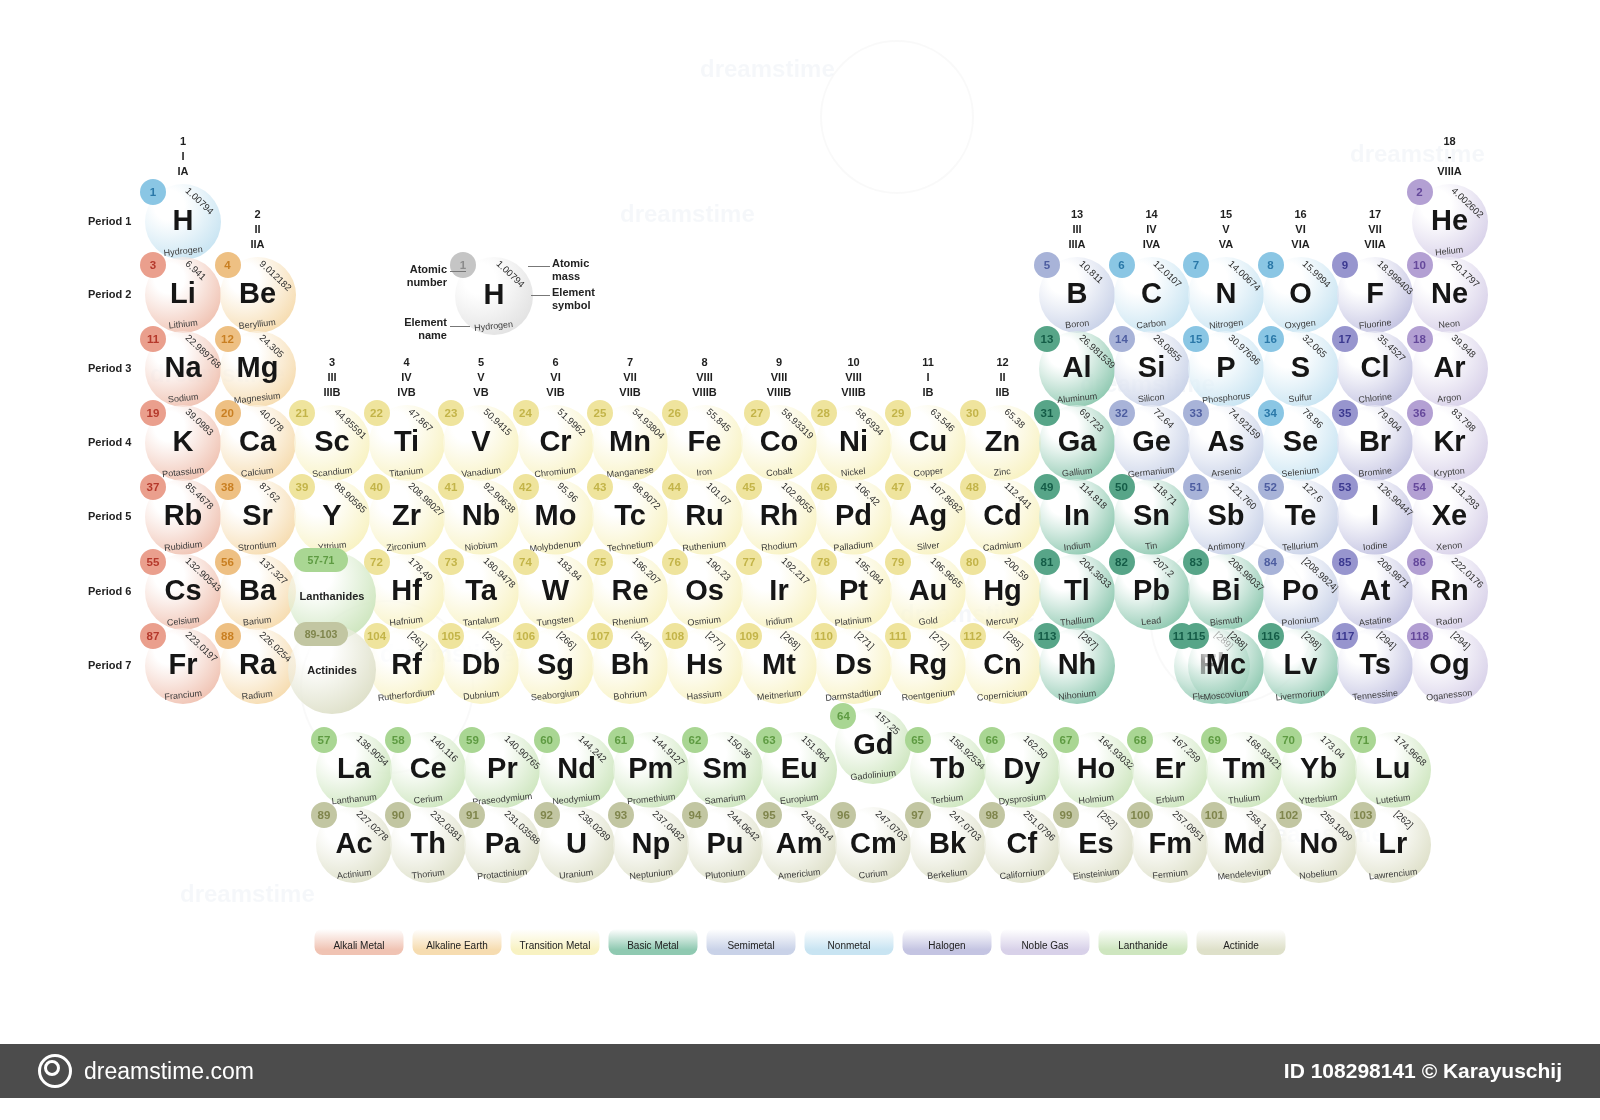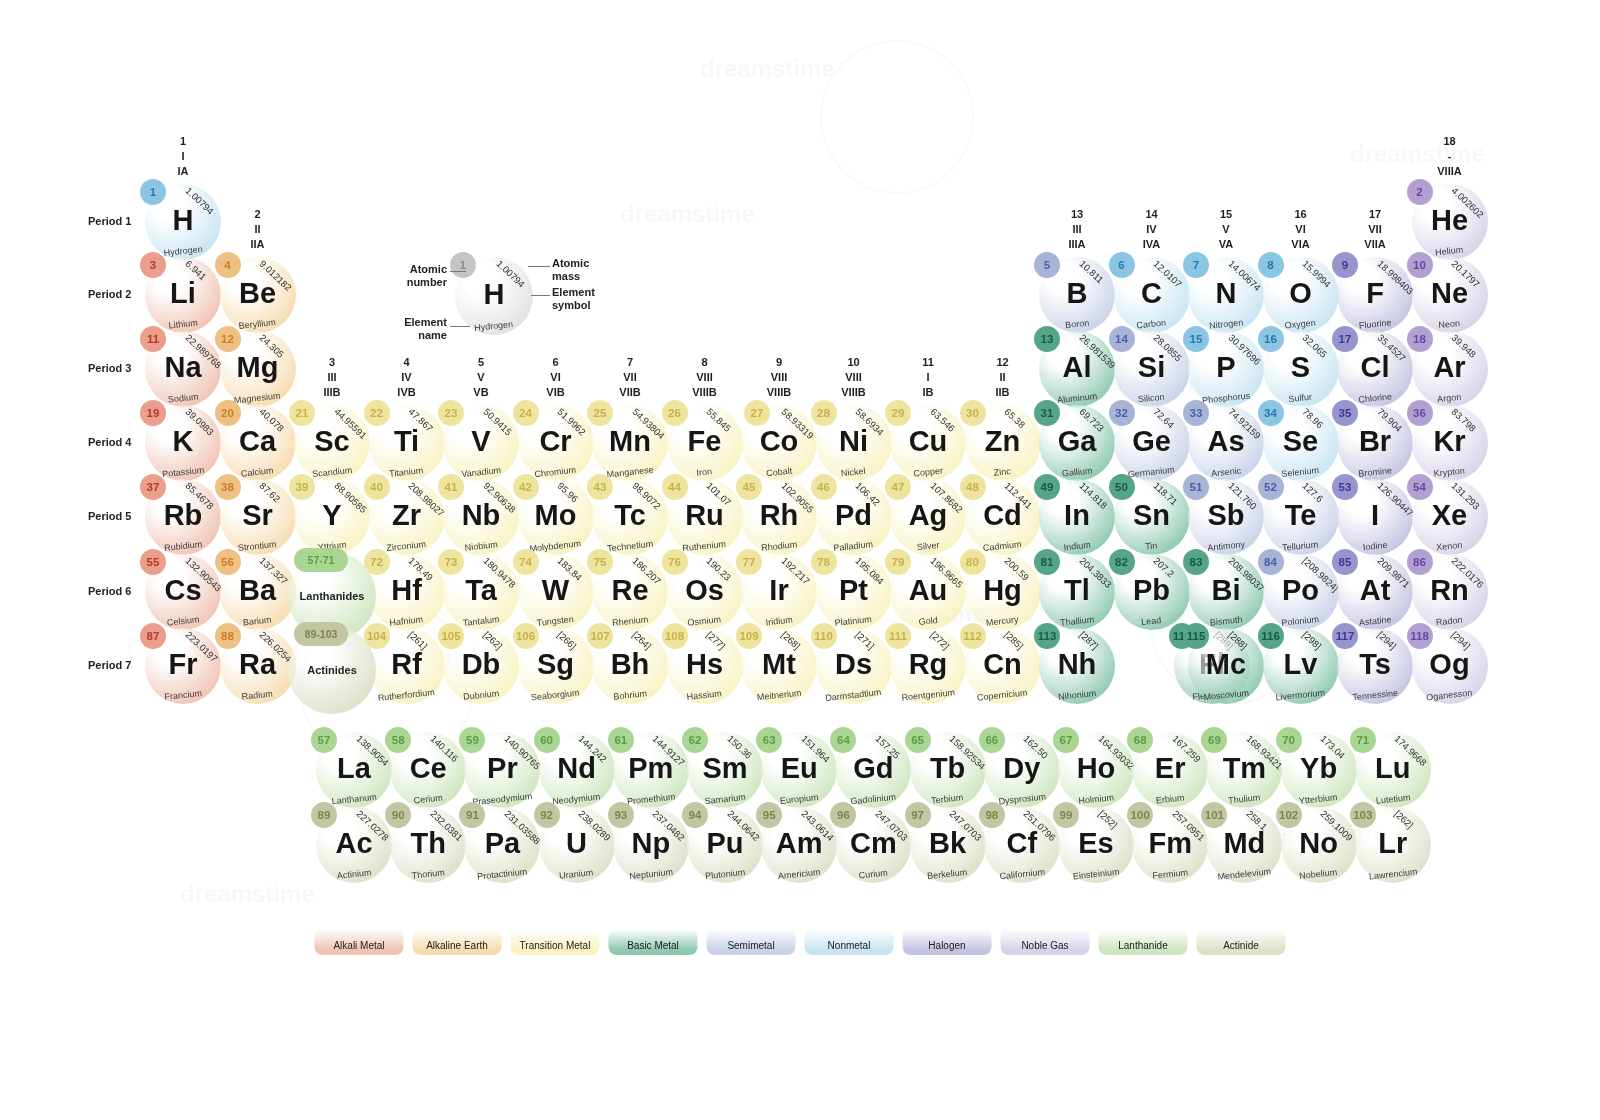--- a/index.html
+++ b/index.html
@@ -639,21 +639,21 @@
     <span class="mass">150.36</span>
     <span class="sym">Sm</span>
     <span class="ename">Samarium</span>
   </div>
       <div class="el" style="left: 761.2px; top: 732px; height: 76px; width: 76px; background: radial-gradient(circle at 32% 28%, rgb(255, 255, 255) 0%, rgba(255, 255, 255, 0.55) 20%, rgb(206, 230, 191) 80%);">
     <span class="num" style="background: rgb(169, 214, 147); color: rgb(94, 155, 66);">63</span>
     <span class="mass">151.964</span>
     <span class="sym">Eu</span>
     <span class="ename">Europium</span>
   </div>
-      <div class="el" style="left: 835.4px; top: 732px; height: 76px; width: 76px; background: radial-gradient(circle at 32% 28%, rgb(255, 255, 255) 0%, rgba(255, 255, 255, 0.55) 20%, rgb(206, 230, 191) 80%);">
+      <div class="el" style="left: 835.4px; top: 708px; height: 76px; width: 76px; background: radial-gradient(circle at 32% 28%, rgb(255, 255, 255) 0%, rgba(255, 255, 255, 0.55) 20%, rgb(206, 230, 191) 80%);">
     <span class="num" style="background: rgb(169, 214, 147); color: rgb(94, 155, 66);">64</span>
     <span class="mass">157.25</span>
     <span class="sym">Gd</span>
     <span class="ename">Gadolinium</span>
   </div>
       <div class="el" style="left: 909.6px; top: 732px; height: 76px; width: 76px; background: radial-gradient(circle at 32% 28%, rgb(255, 255, 255) 0%, rgba(255, 255, 255, 0.55) 20%, rgb(206, 230, 191) 80%);">
     <span class="num" style="background: rgb(169, 214, 147); color: rgb(94, 155, 66);">65</span>
     <span class="mass">158.92534</span>
     <span class="sym">Tb</span>
     <span class="ename">Terbium</span>
@@ -933,13 +933,18 @@
         <span>Noble Gas</span>
       </div>
       <div class="pill" style="background: linear-gradient(rgba(255, 255, 255, 0.9) 0%, rgb(206, 230, 191) 80%);">
         <span>Lanthanide</span>
       </div>
       <div class="pill" style="background: linear-gradient(rgba(255, 255, 255, 0.9) 0%, rgb(222, 224, 201) 80%);">
         <span>Actinide</span>
       </div>
     </div>
 
+  <div class="bar">
+    <div class="dlogo"></div>
+    <div class="site">dreamstime.com</div>
+    <div class="credit">ID 108298141 © Karayuschij</div>
+  </div>
 </div>
 
 </body></html>

